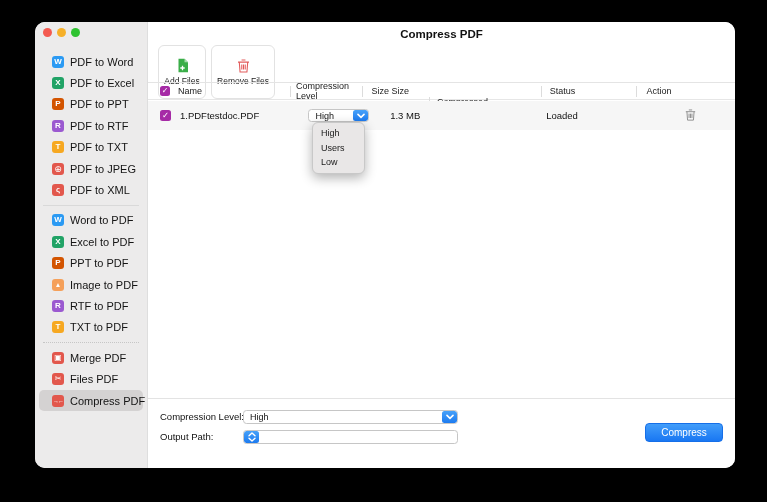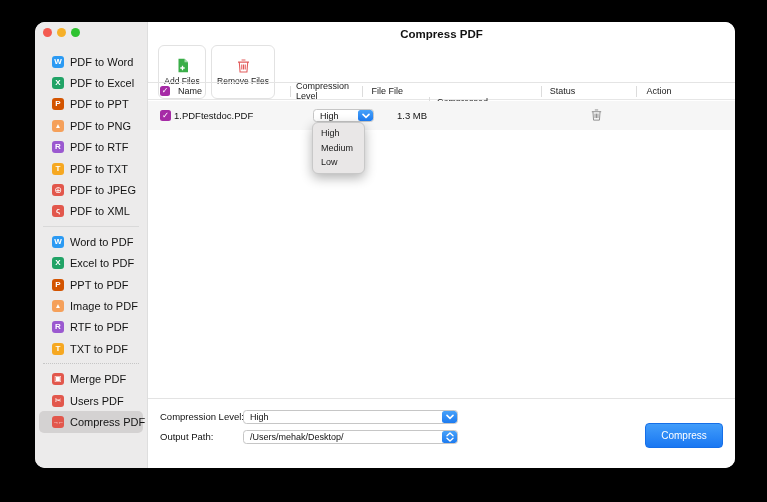--- a/index.html
+++ b/index.html
@@ -57,21 +57,21 @@
     justify-content:center;flex:0 0 15px;border-radius:2.5px;}
   
   .menu{position:absolute;left:164px;top:100px;width:53px;background:#e9e7e7;
     border:1px solid #c8c8c8;border-radius:6px;box-shadow:0 4px 12px rgba(0,0,0,.30);
     padding:3px 0;z-index:5;}
   .menu-item{font-size:9px;color:#1a1a1a;padding:1px 0 1px 8px;line-height:12.5px;}
   
   .f-sep{position:absolute;top:376px;left:0;right:0;height:1px;background:#e3e3e3;}
   .f-label{position:absolute;left:12px;font-size:9.5px;color:#111;}
   .f-sel{position:absolute;left:95px;width:215px;height:14px;}
-  .compress-btn{position:absolute;left:497px;top:401px;width:78px;height:25px;border-radius:4px;
+  .compress-btn{position:absolute;left:497px;top:401px;width:78px;height:19px;border-radius:4px;
     background:linear-gradient(#429dfa,#1977f2);border:1px solid #166fe8;color:#fff;
     font-size:10px;display:flex;align-items:center;justify-content:center;cursor:default;}
   .trash-gray{color:#8a8a8a;}
   .trash-red{color:#e25c5c;}
 </style>
 </head>
 <body>
 
 <div class="window">
 
@@ -88,24 +88,20 @@
       </div>
       <div class="sb-item">
         <span class="sb-icon c-green">X</span>
         <span class="sb-label">PDF to Excel</span>
       </div>
       <div class="sb-item">
         <span class="sb-icon c-orange">P</span>
         <span class="sb-label">PDF to PPT</span>
       </div>
       <div class="sb-item">
-        <span class="sb-icon c-img">▲</span>
-        <span class="sb-label">PDF to PNG</span>
-      </div>
-      <div class="sb-item">
         <span class="sb-icon c-purple">R</span>
         <span class="sb-label">PDF to RTF</span>
       </div>
       <div class="sb-item">
         <span class="sb-icon c-amber">T</span>
         <span class="sb-label">PDF to TXT</span>
       </div>
       <div class="sb-item">
         <span class="sb-icon c-red g-globe">⊕</span>
         <span class="sb-label">PDF to JPEG</span>
@@ -143,21 +139,21 @@
       </div>
 
       <div class="sb-div dotted"></div>
 
       <div class="sb-item">
         <span class="sb-icon c-red">▣</span>
         <span class="sb-label">Merge PDF</span>
       </div>
       <div class="sb-item">
         <span class="sb-icon c-red">✂</span>
-        <span class="sb-label">Users PDF</span>
+        <span class="sb-label">Files PDF</span>
       </div>
       <div class="sb-item selected">
         <span class="sb-icon c-red g-arrows">→←</span>
         <span class="sb-label">Compress PDF</span>
       </div>
     </div>
   </div>
 
   <div class="main">
     <div class="win-title">Compress PDF</div>
@@ -183,84 +179,86 @@
 
     <div class="thead">
       <div class="th w1" style="padding-left:12px;gap:8px;">
         <span class="cbx sm"></span>
         <span>Name</span>
       </div>
       <div class="th w2 sep" style="padding-left:6px;">
         <span>Compression Level</span>
       </div>
       <div class="th w3 sep" style="padding-left:9px;">
-        <span>File File</span>
+        <span>Size Size</span>
       </div>
       <div class="th w4 sep" style="padding-left:8px;">
         <span>Compressed</span>
       </div>
       <div class="th w5 sep" style="padding-left:9px;margin-left:48px;">
         <span>Status</span>
       </div>
       <div class="th w6 sep" style="padding-left:10px;">
         <span>Action</span>
       </div>
     </div>
 
     <div class="trow">
-      <div class="td w1" style="padding-left:12px;gap:3px;">
+      <div class="td w1" style="padding-left:12px;gap:9px;">
         <span class="cbx"></span>
         <span>1.PDFtestdoc.PDF</span>
       </div>
       <div class="td w2" style="padding-left:6px;">
         <div class="mini-select" style="width:61px;">
           <span class="txt">High</span>
           <span class="sel-cap">
             <svg width="8" height="6" viewBox="0 0 8 6">
                 <path d="M1 1.4l3 3 3-3" stroke="#fff" stroke-width="1.6" fill="none" stroke-linecap="round"></path>
               </svg>
           </span>
         </div>
       </div>
       <div class="td w3" style="padding-left:9px;">
         <span>1.3 MB</span>
       </div>
       <div class="td w4" style="padding-left:8px;">
         <span></span>
       </div>
+      <div class="td w5" style="padding-left:24px;">
+        <span>Loaded</span>
+      </div>
       <div class="td w6 trash-gray" style="padding-left:58px;">
         <span>
           <svg width="11" height="12" viewBox="0 0 12 13">
             <path d="M4.2 1h3.6M0.9 2.9h10.2M2.1 2.9l.7 9.2h6.4l.7-9.2M4.4 5v4.8M6 5v4.8M7.6 5v4.8" fill="none" stroke="currentColor" stroke-width="1"></path>
           </svg>
         </span>
       </div>
     </div>
 
     <div class="menu">
       <div class="menu-item">High</div>
-      <div class="menu-item">Medium</div>
+      <div class="menu-item">Users</div>
       <div class="menu-item">Low</div>
     </div>
 
     <div class="f-sep"></div>
 
     <div class="f-label" style="top:389px;">Compression Level:</div>
     <div class="mini-select f-sel" style="top:388px;height:14px;">
       <span class="txt">High</span>
       <span class="sel-cap">
         <svg width="8" height="6" viewBox="0 0 8 6">
             <path d="M1 1.4l3 3 3-3" stroke="#fff" stroke-width="1.6" fill="none" stroke-linecap="round"></path>
           </svg>
       </span>
     </div>
 
     <div class="f-label" style="top:409px;text-align:center;">Output Path:</div>
     <div class="mini-select f-sel" style="top:408px;height:14px;">
-      <span class="txt">/Users/mehak/Desktop/</span>
       <span class="sel-cap">
         <svg width="8" height="10" viewBox="0 0 8 10">
           <path d="M1 3.7L4 1l3 2.7M1 6.3L4 9l3-2.7" stroke="#fff" stroke-width="1.4" fill="none" stroke-linecap="round" stroke-linejoin="round"></path>
         </svg>
       </span>
     </div>
 
     <div class="compress-btn">Compress</div>
   </div>
 </div>

